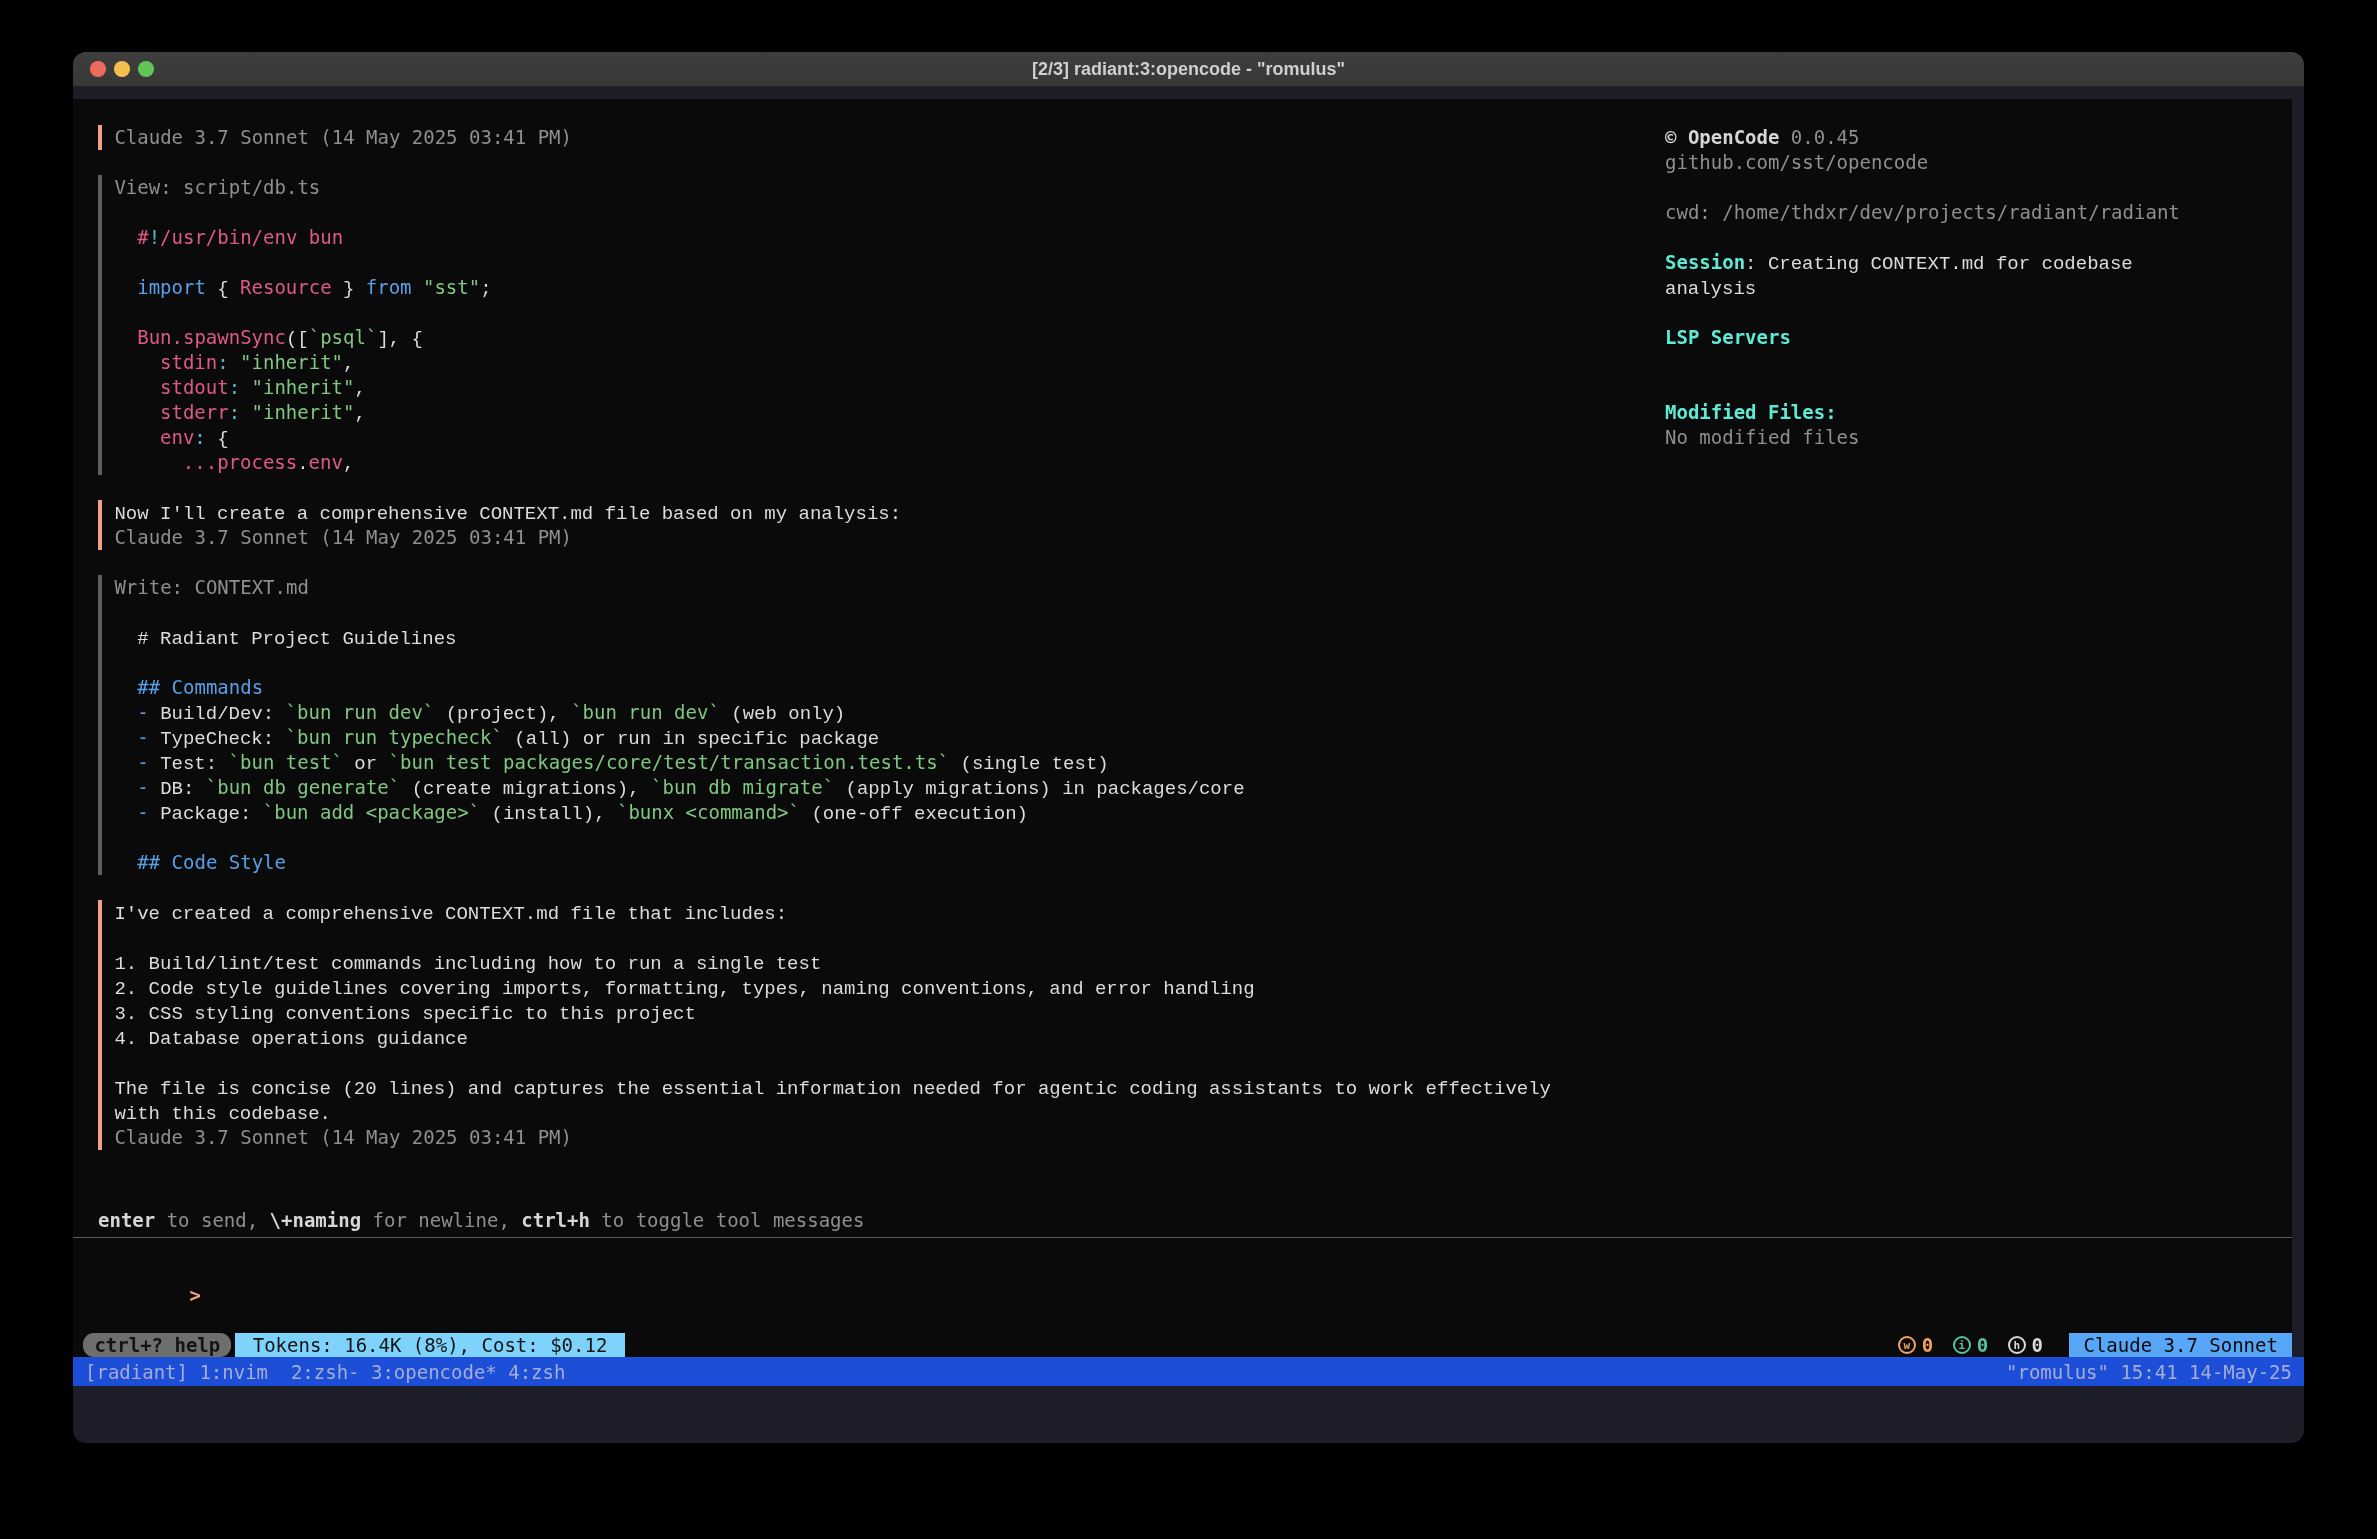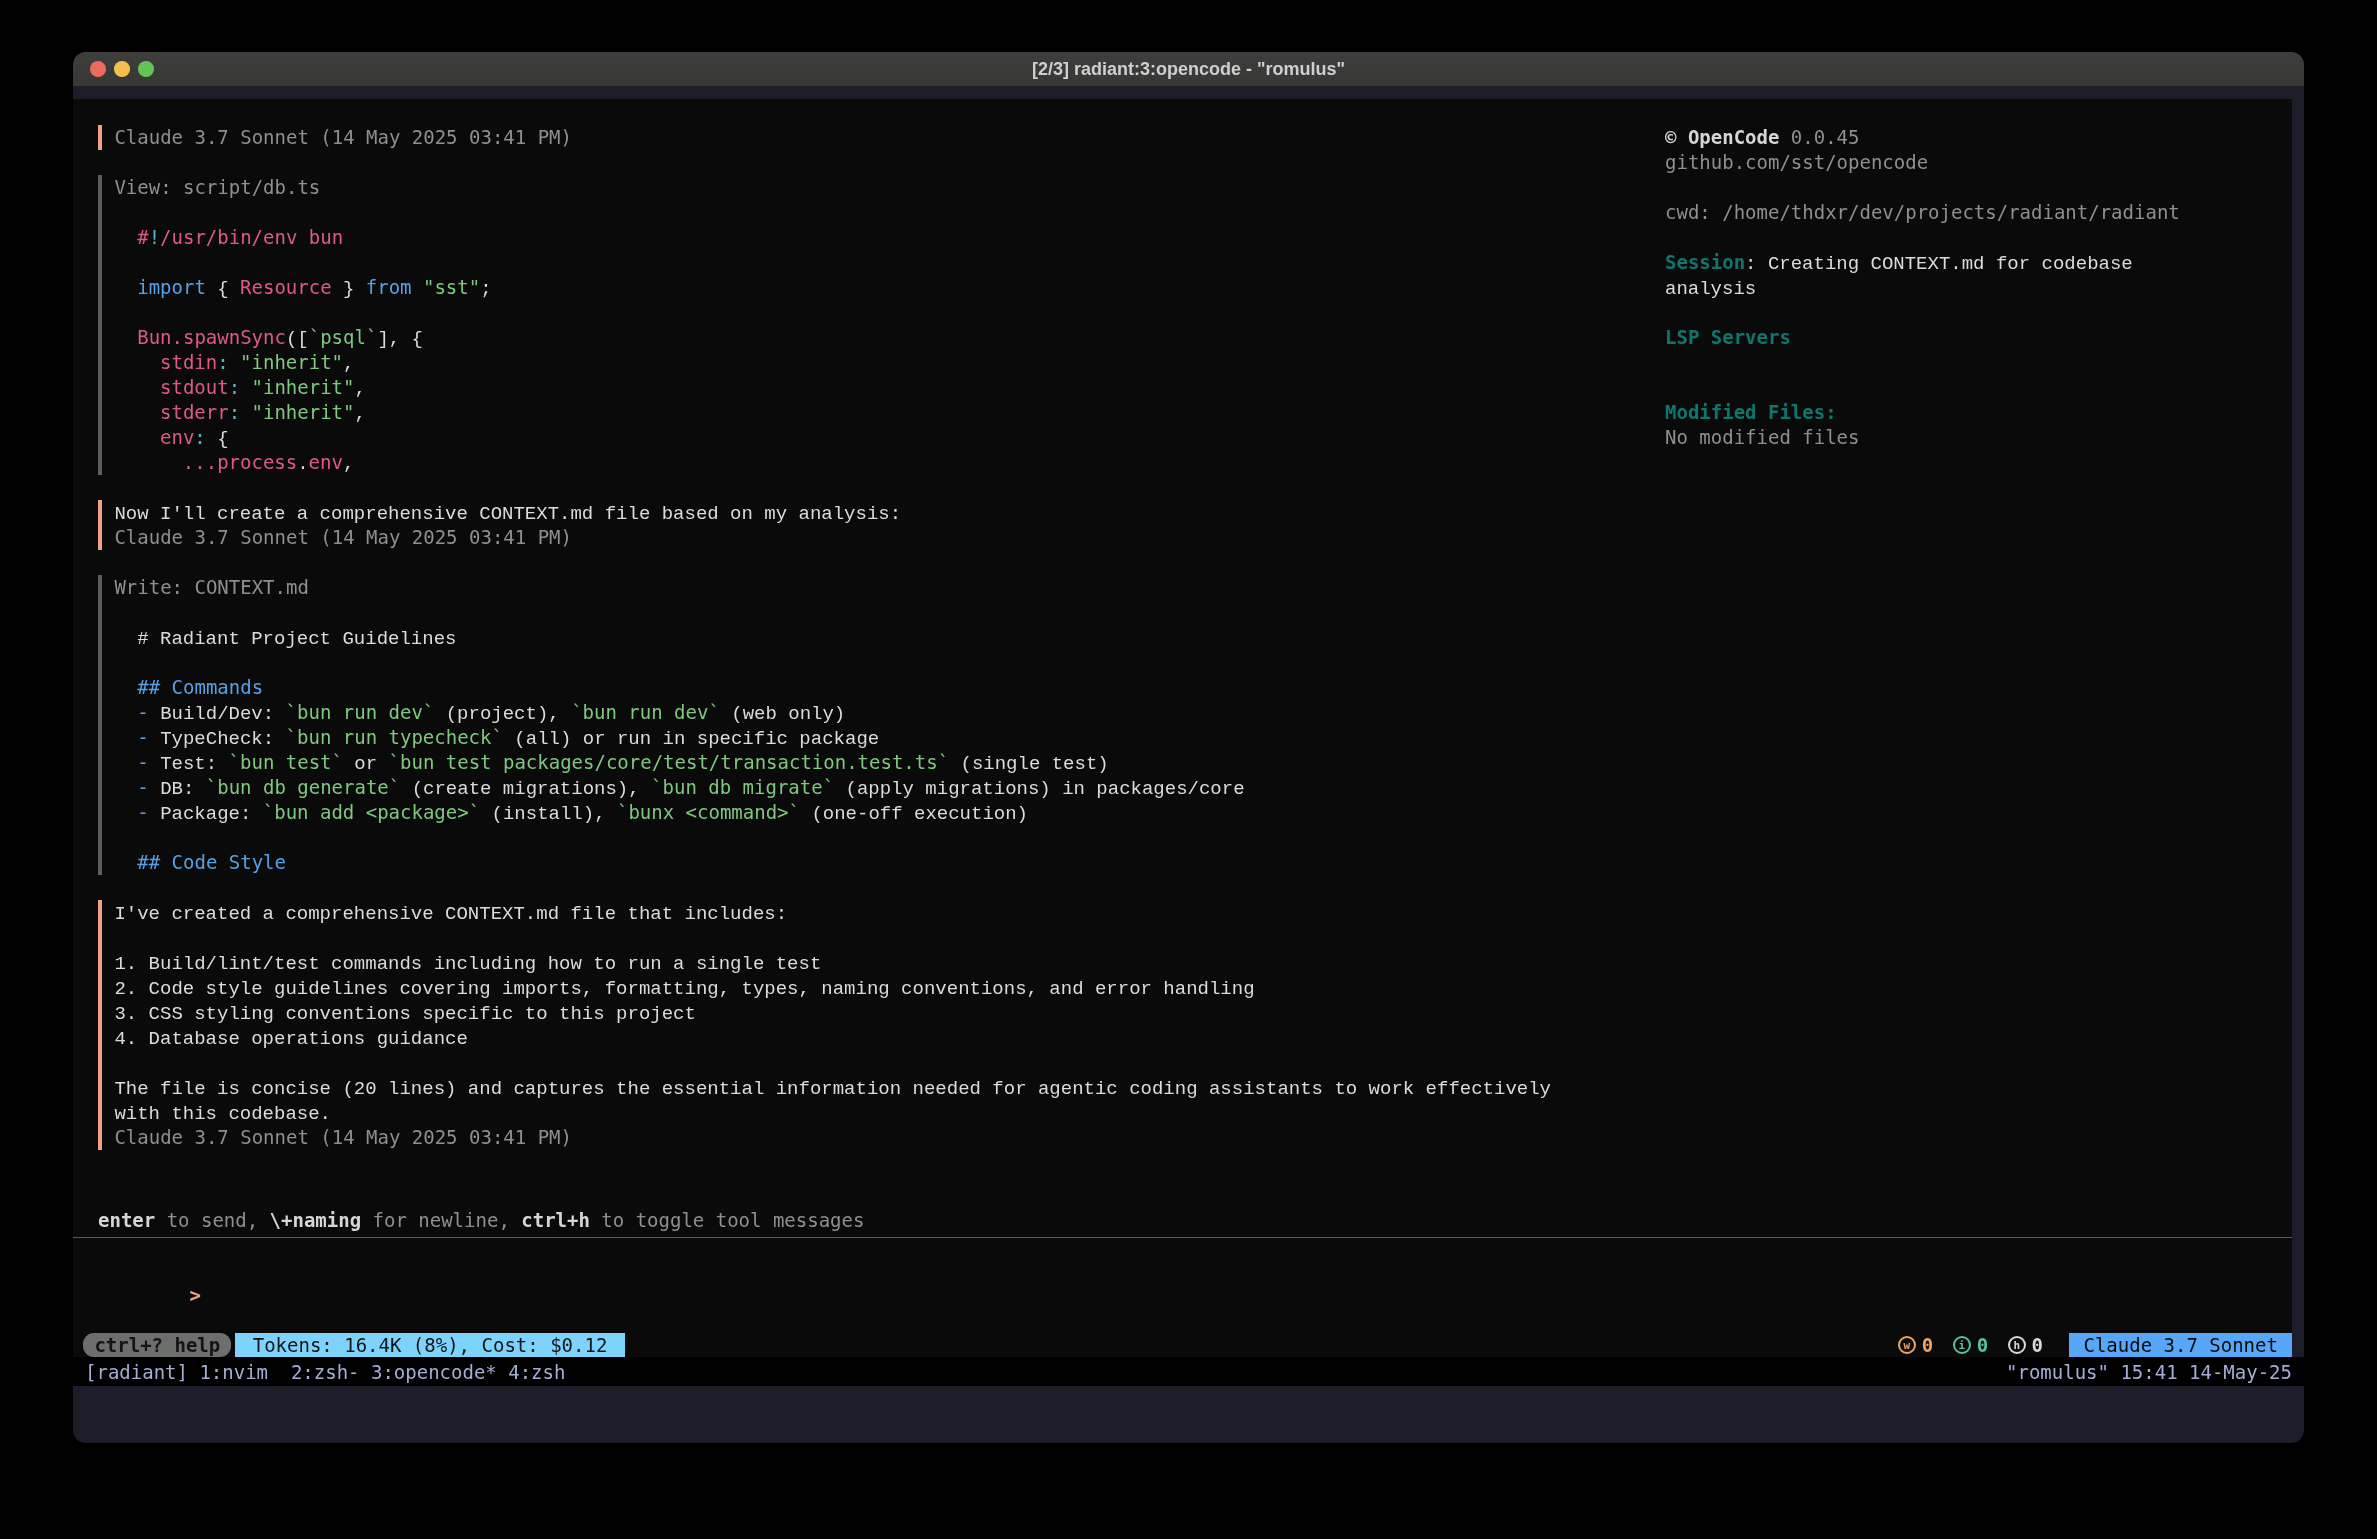--- a/index.html
+++ b/index.html
@@ -41,21 +41,21 @@
   .block.gray { border-color:#5e5e5e; }
   .ln { height:25px; }
 
   .s-w { color:#dcdcdc;font-family:Liberation Mono, monospace; }
   .s-d { color:#8f8f8f; }
   .s-b { color:#d6d6d6; font-weight:bold; }
   .s-pk { color:#de5a85; }
   .s-bl { color:#57a0e8; }
   .s-gr { color:#7fc87f; }
   .s-cy { color:#55b3cc; }
-  .s-sa { color:#0f766e; font-weight:bold; }
+  .s-sa { color:#5eead4; font-weight:bold; }
 
   .hint { margin-top:33px; }
   .separator { height:2px; background:#5a5a5a; margin-top:3.9px; margin-left:-25px; }
   .prompt-row { margin-top:19.6px; flex:1 0 auto; }
   .prompt-symbol { color:#f2a283; font-weight:bold; }
 
   .statusrow { display:flex; align-items:stretch; height:24px; margin-left:-25px; flex:0 0 auto; }
   .chip { display:flex; align-items:center; font-size:19px; }
   .chip.help { background:#6d6f6d; color:#141414; font-weight:bold; padding:0 11px; margin-left:10.4px;border-radius:11px; }
   .chip.tokens { background:#7dd3fc; color:#141414; padding:0 17.6px; margin-left:3.9px; }
@@ -63,21 +63,21 @@
   .diags { display:flex; align-items:center; gap:19.6px; margin-right:26px; }
   .diag { display:flex; align-items:center; gap:5.9px; font-weight:bold; }
   .diag .circ {
     width:18px; height:18px; border-radius:50%; border:2px solid currentColor;
     display:inline-flex; align-items:center; justify-content:center;
     font-size:11px; font-weight:bold;
   }
   .chip.model { background:#58a6f8; color:#0b0b0b; padding:0 14.4px; }
 
   .tmuxbar {
-    height:29px; background:#000000; color:#a5add4;
+    height:29px; background:#1d4ed8; color:#a5add4;
     display:flex; align-items:center; font-size:19px;
     padding:0 12px; white-space:pre;
   }
   .term-bottom-pad { height:21px; background:#1c1d28; }
 </style>
 </head>
 <body>
 
 <div class="window">
   <div class="titlebar">

